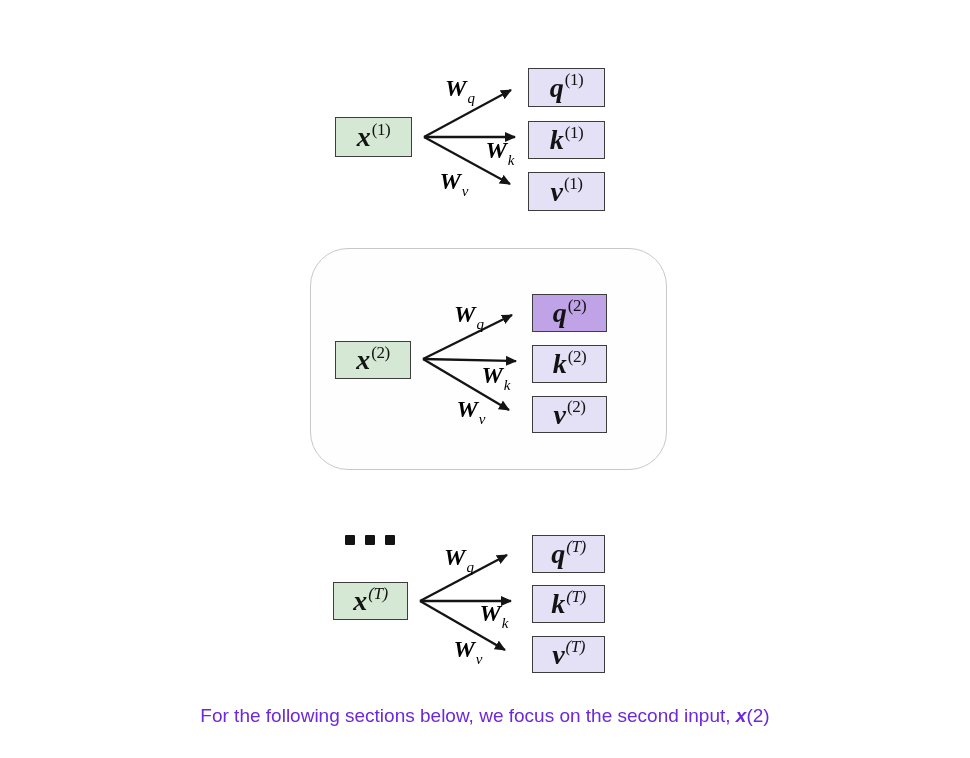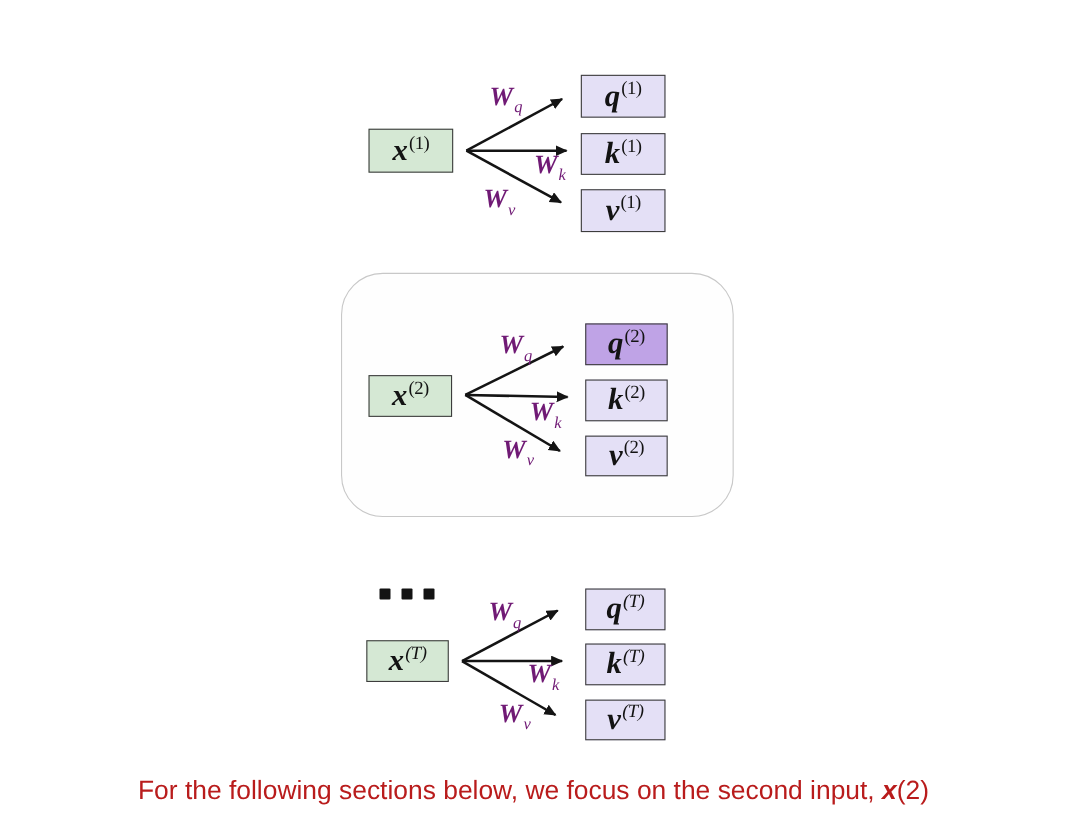--- a/index.html
+++ b/index.html
@@ -23,32 +23,32 @@
   .box-input  { background:#d5e8d4; }
   .box-output { background:#e4e0f6; }
   .box-highlight { background:#bfa3e6; }
   .sup {
     font-weight:normal; font-style:normal; font-size:17px;
     position:relative; top:-8px; margin-left:1px; letter-spacing:-0.5px;
   }
   .sup-italic { font-style:italic; }
   .wlabel {
     position:absolute; transform:translate(-50%,-50%); white-space:nowrap;
-    font-weight:bold; font-style:italic; font-size:24px; color:#701a75; line-height:1;
+    font-weight:bold; font-style:italic; font-size:24px; color:#000000; line-height:1;
   }
   .wsub {
     font-size:15px; font-weight:normal; font-style:italic;
     position:relative; top:7px; margin-left:1px;
   }
   .ellipsis { position:absolute; left:345px; top:535px; display:flex; gap:10px; }
   .dot { width:10px; height:10px; background:#131313; border-radius:1px; }
   .caption {
     position:absolute; left:0; right:0; top:704px; text-align:center;
     font-family:"Liberation Sans","DejaVu Sans",sans-serif;
-    font-size:24px; color:#b91c1c; line-height:1.25;
+    font-size:19px; color:#6d28d9; line-height:1.25;
   }
   .caption .emph { font-weight:bold; font-style:italic; }
 </style>
 </head>
 <body>
 
 <div class="canvas">
 
   <div class="focus-frame"></div>
 

